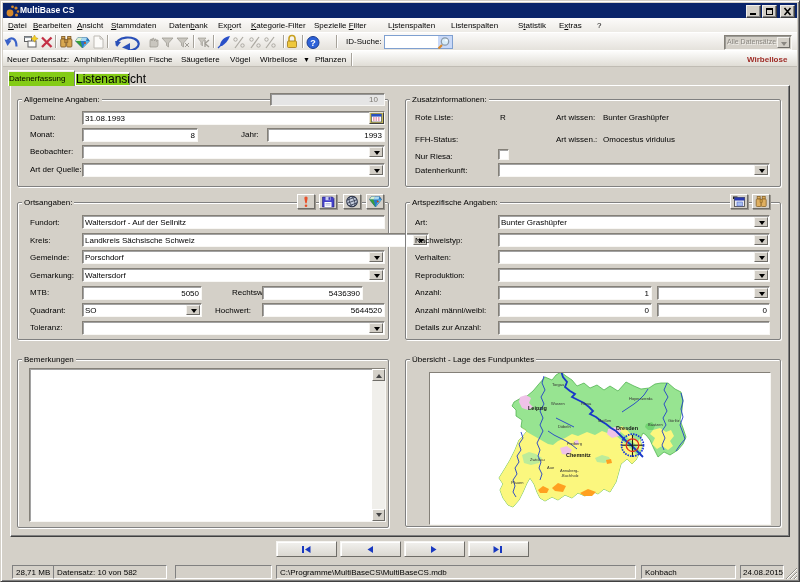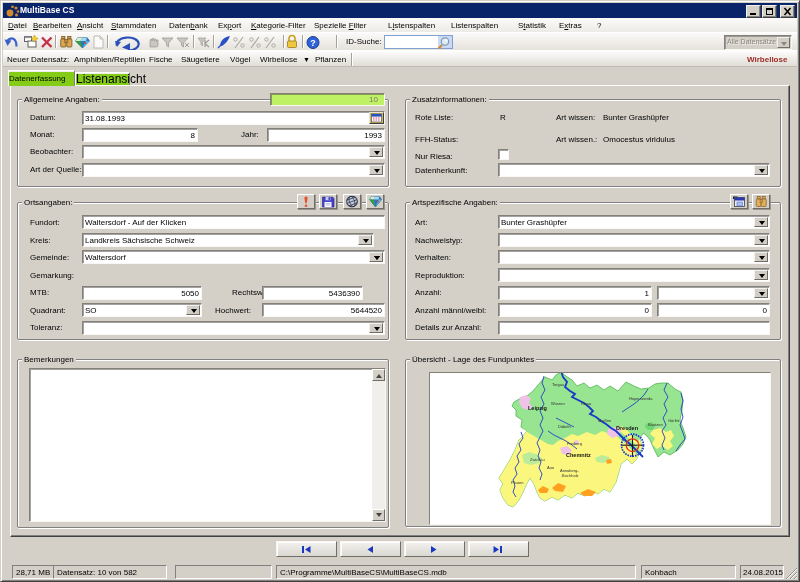--- a/index.html
+++ b/index.html
@@ -22,21 +22,21 @@
 .tab{position:absolute;background:#84cc16;border:1px solid #808080;border-bottom:none;border-top-color:#fff;border-left-color:#fff;box-shadow:inset 0 1px 0 #F0EEEA;font-size:7.5px;text-align:left}
 
 #panel{position:absolute;left:10px;top:85px;width:780px;height:452px;background:#D4D0C8;border:1px solid;border-color:#fff #404040 #404040 #fff;box-shadow:inset -1px -1px 0 #808080}
 
 .gb{position:absolute;border:1px solid #808080;border-radius:2px;box-shadow:1px 1px 0 #fff,inset 1px 1px 0 #fff}
 .gl{position:absolute;background:#D4D0C8;padding:0 2px;font-size:8px;line-height:9px}
 .lab{position:absolute;font-size:8px;line-height:10px;white-space:nowrap}
 
 .tb{position:absolute;background:#fff;border:1px solid;border-color:#848078 #F8F7F4 #F8F7F4 #848078;box-shadow:inset 1px 1px 0 rgba(70,70,70,.5);font-size:8px;line-height:9px;padding:2px 2px;white-space:nowrap;overflow:hidden}
 .tb.r{text-align:right}
-.tb.dis{background:#bef264;color:#7d7a74}
+.tb.dis{background:#e5e5e5;color:#7d7a74}
 .cb::after{content:"";position:absolute;right:1px;top:1px;bottom:1px;width:12px;background:#D2CEC6;border:1px solid;border-color:#F4F2EE #6F6D68 #6F6D68 #F4F2EE}
 .cb::before{content:"";position:absolute;right:4px;top:50%;margin-top:-1px;border:3px solid transparent;border-top:4px solid #000;z-index:2}
 
 .gbtn{position:absolute;width:18px;height:15px;background:#D4D0C8;border:1px solid;border-color:#fff #6F6D68 #6F6D68 #fff;text-align:center;line-height:13px;box-shadow:1px 1px 0 #9a968e}
 
 .nav{position:absolute;top:541px;width:61px;height:16px;background:linear-gradient(#F2F1EE,#DBD8D1);border:1px solid;border-color:#F6F5F2 #6F6D68 #6F6D68 #F6F5F2;box-shadow:inset 1px 1px 0 #fff}
 
 .sp{position:absolute;top:565px;height:14px;background:#D4D0C8;border:1px solid;border-color:#808080 #fff #fff #808080;font-size:8px;line-height:13px;padding-left:3px;white-space:nowrap;overflow:hidden}
 .u{text-decoration:underline}
 </style></head>
@@ -237,27 +237,27 @@
     </svg></div>
 <div class="gbtn" style="left:366px;top:194px"><svg width="15" height="13" viewBox="0 0 15 13">
       <polygon points="3.5,1.5 11.5,1.5 13.5,4.5 7.5,12 1.5,4.5" fill="#2878C8" stroke="#174878" stroke-width=".6"></polygon>
       <polygon points="3.5,1.5 7.5,1.5 5.5,4.5 1.5,4.5" fill="#D8F0D0"></polygon>
       <polygon points="5.5,4.5 7.5,12 1.5,4.5" fill="#38A038"></polygon>
       <polygon points="7.5,1.5 11.5,1.5 10.5,4.5 5.5,4.5" fill="#A8D8F0"></polygon>
       <polygon points="10.5,4.5 13.5,4.5 7.5,12" fill="#58B8E8"></polygon>
       <circle cx="9.8" cy="6.5" r="1" fill="#C84818"></circle>
     </svg></div>
 <span class="lab" style="left:30px;top:218px">Fundort:</span>
-<div class="tb" style="left:82px;top:215px;width:303px;height:14px">Waltersdorf - Auf der Klicken</div>
+<div class="tb" style="left:82px;top:215px;width:303px;height:14px">Waltersdorf - Auf der Sellnitz</div>
 <span class="lab" style="left:30px;top:236px">Kreis:</span>
-<div class="tb cb" style="left:82px;top:233px;width:292px;height:14px">Landkreis Sächsische Schweiz</div>
+<div class="tb cb" style="left:82px;top:233px;width:347px;height:14px">Landkreis Sächsische Schweiz</div>
 <span class="lab" style="left:30px;top:253px">Gemeinde:</span>
 <div class="tb cb" style="left:82px;top:250px;width:303px;height:14px">Porschdorf</div>
 <span class="lab" style="left:30px;top:271px">Gemarkung:</span>
-<div class="tb cb" style="left:82px;top:250px;width:303px;height:14px">Waltersdorf</div>
+<div class="tb cb" style="left:82px;top:268px;width:303px;height:14px">Waltersdorf</div>
 <span class="lab" style="left:30px;top:288px">MTB:</span>
 <div class="tb r" style="left:82px;top:286px;width:120px;height:14px">5050</div>
 <span class="lab" style="left:232px;top:288px">Rechtswert:</span>
 <div class="tb r" style="left:262px;top:286px;width:101px;height:14px">5436390</div>
 <span class="lab" style="left:30px;top:306px">Quadrant:</span>
 <div class="tb cb" style="left:82px;top:303px;width:120px;height:14px">SO</div>
 <span class="lab" style="left:215px;top:306px">Hochwert:</span>
 <div class="tb r" style="left:262px;top:303px;width:123px;height:14px">5644520</div>
 <span class="lab" style="left:30px;top:323px">Toleranz:</span>
 <div class="tb cb" style="left:82px;top:321px;width:303px;height:14px"></div>

